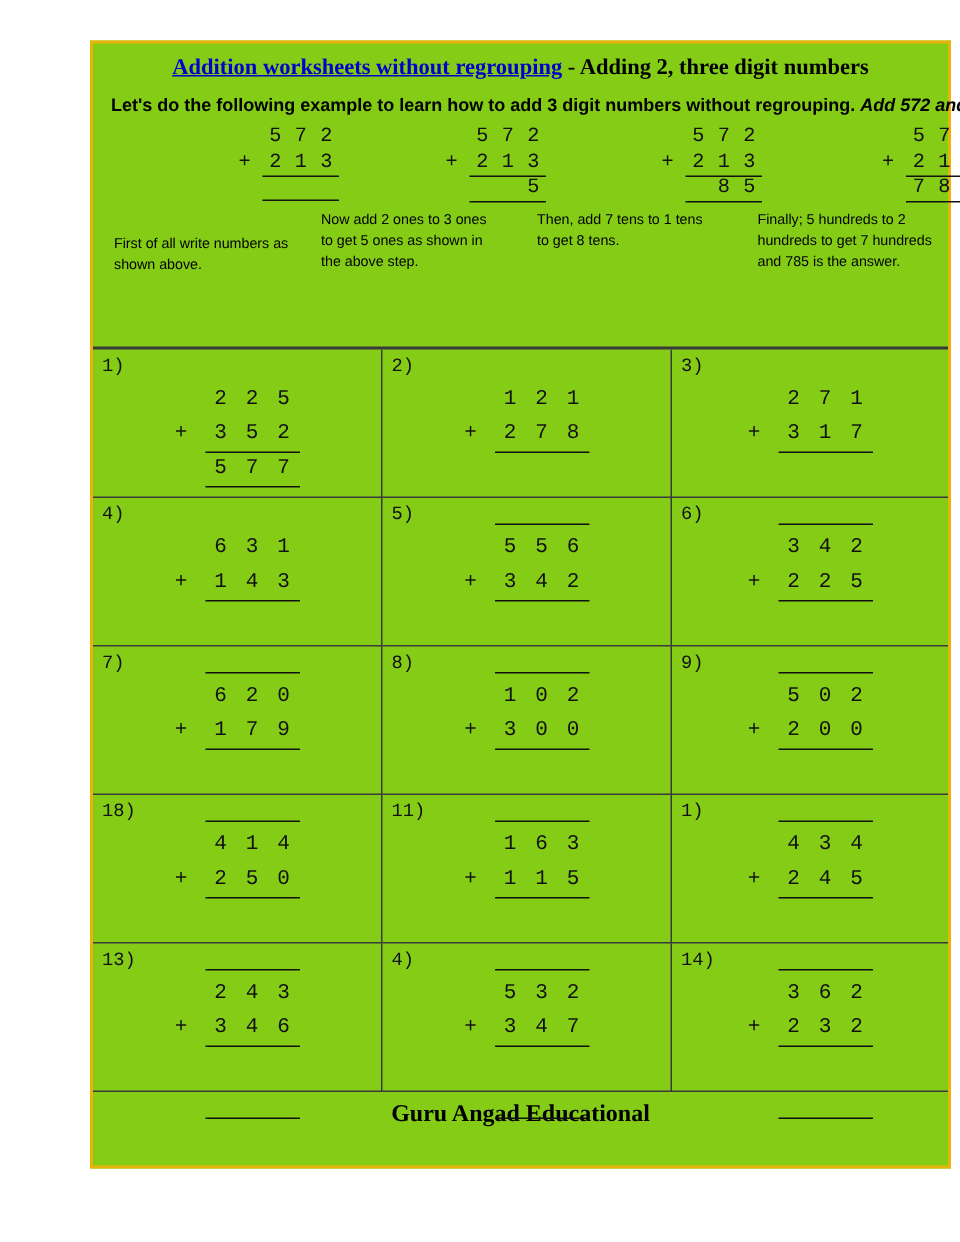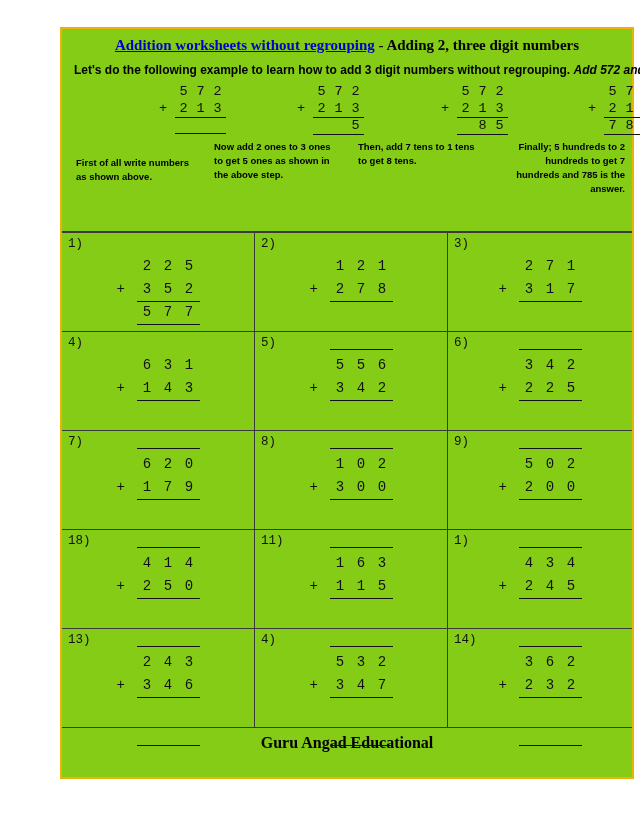--- a/index.html
+++ b/index.html
@@ -116,29 +116,29 @@
     justify-content: flex-end;
     height: 17px;
     align-items: flex-end;
     padding-right: 0px;
   }
 
   .step-caption {
     margin-top: 10px;
     font-family: "Liberation Sans", sans-serif;
     font-size: 9.5px;
-    font-weight: bold;
+    font-weight: normal;
     line-height: 14px;
     color: #000000;
     width: 120px;
   }
   .step-1 .step-caption { margin-top: 22px; }
   .step-2 .step-caption { margin-top: 6px; }
   .step-3 .step-caption { margin-top: 6px; }
-  .step-4 .step-caption { margin-top: 6px; text-align: right; }
+  .step-4 .step-caption { margin-top: 6px; }
 
   
   .grid {
     display: grid;
     grid-template-columns: 193px 193px 184px;
     grid-template-rows: repeat(5, 99px);
   }
   .cell {
     position: relative;
     border-right: 1.6px solid #3a3a3a;

